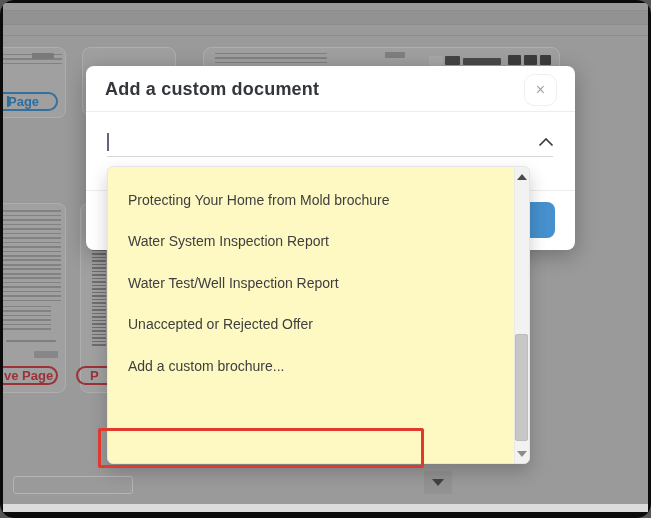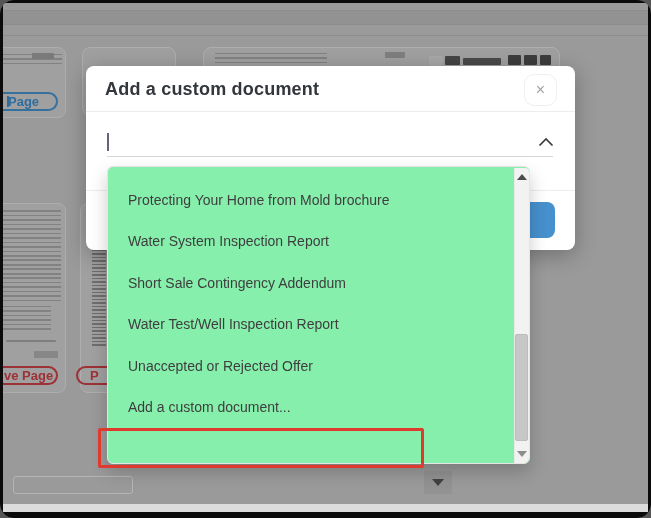--- a/index.html
+++ b/index.html
@@ -28,21 +28,21 @@
   #close-btn{left:438px;top:8px;width:33px;height:32px;border:1px solid #f0efee;border-radius:10px;
              background:#fff;color:#a3a3a3;font-size:16px;line-height:30px;text-align:center;cursor:pointer;}
   #caret{left:21px;top:67px;width:2px;height:18px;background:#63637d;}
   #combo-line{left:21px;top:90px;width:446px;height:1px;background:#d6d6d6;}
   #chev-up{left:451px;top:69px;}
   #footer-line{left:0;top:124px;width:489px;height:1px;background:#ededed;}
   #primary-btn{left:379px;top:136px;width:90px;height:36px;background:var(--accent,#4690cd);
                border:none;border-radius:8px;cursor:pointer;}
 
   
-  #dd{left:107px;top:166px;width:423px;height:298px;background:#86efac;border:1px solid #e5e5e5;
+  #dd{left:107px;top:166px;width:423px;height:298px;background:#fef9c3;border:1px solid #e5e5e5;
       border-radius:6px;box-shadow:0 8px 18px rgba(0,0,0,.20);z-index:20;overflow:hidden;}
   #dd-items{left:0;top:12px;width:406px;}
   .dd-item{height:41.5px;display:flex;align-items:center;padding-left:20px;font-size:14px;
            color:#3e3e3e;cursor:pointer;white-space:nowrap;}
   #sb-track{left:406px;top:1px;width:16px;height:296px;background:#f2f2f1;border-left:1px solid #e9e9e9;
             border-radius:0 5px 5px 0;}
   .tri-up{width:0;height:0;border-left:5px solid rgba(0,0,0,0);border-right:5px solid rgba(0,0,0,0);
           border-bottom:6px solid #4c4c4c;}
   .tri-down{width:0;height:0;border-left:5px solid rgba(0,0,0,0);border-right:5px solid rgba(0,0,0,0);
             border-top:6px solid #8c8c8c;}
@@ -120,24 +120,23 @@
     </div>
 
     <div class="abs" id="footer-line"></div>
     <button class="abs" id="primary-btn"></button>
   </div>
 
   <div class="abs" id="dd">
     <div class="abs" id="dd-items">
       <div class="dd-item">Protecting Your Home from Mold brochure</div>
       <div class="dd-item">Water System Inspection Report</div>
-      <div class="dd-item">Short Sale Contingency Addendum</div>
       <div class="dd-item">Water Test/Well Inspection Report</div>
       <div class="dd-item">Unaccepted or Rejected Offer</div>
-      <div class="dd-item">Add a custom document...</div>
+      <div class="dd-item">Add a custom brochure...</div>
     </div>
     <div class="abs" id="sb-track"></div>
     <div class="abs" id="sb-up">
       <div class="tri-up"></div>
     </div>
     <div class="abs" id="sb-thumb"></div>
     <div class="abs" id="sb-down">
       <div class="tri-down"></div>
     </div>
   </div>

